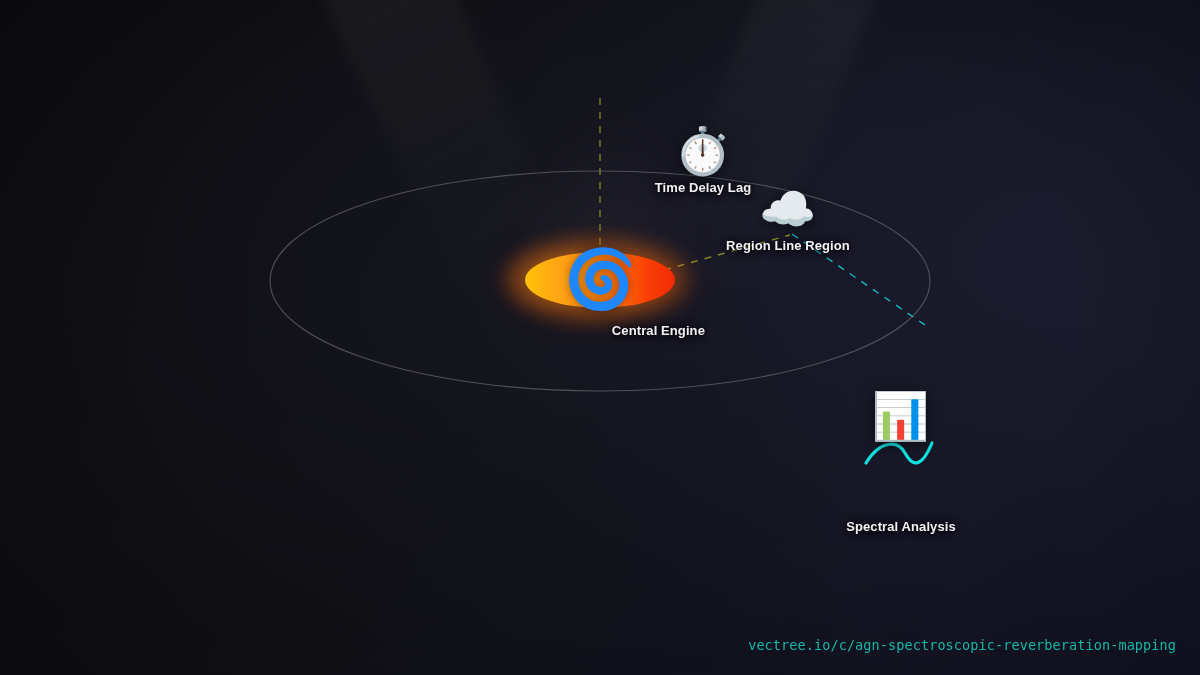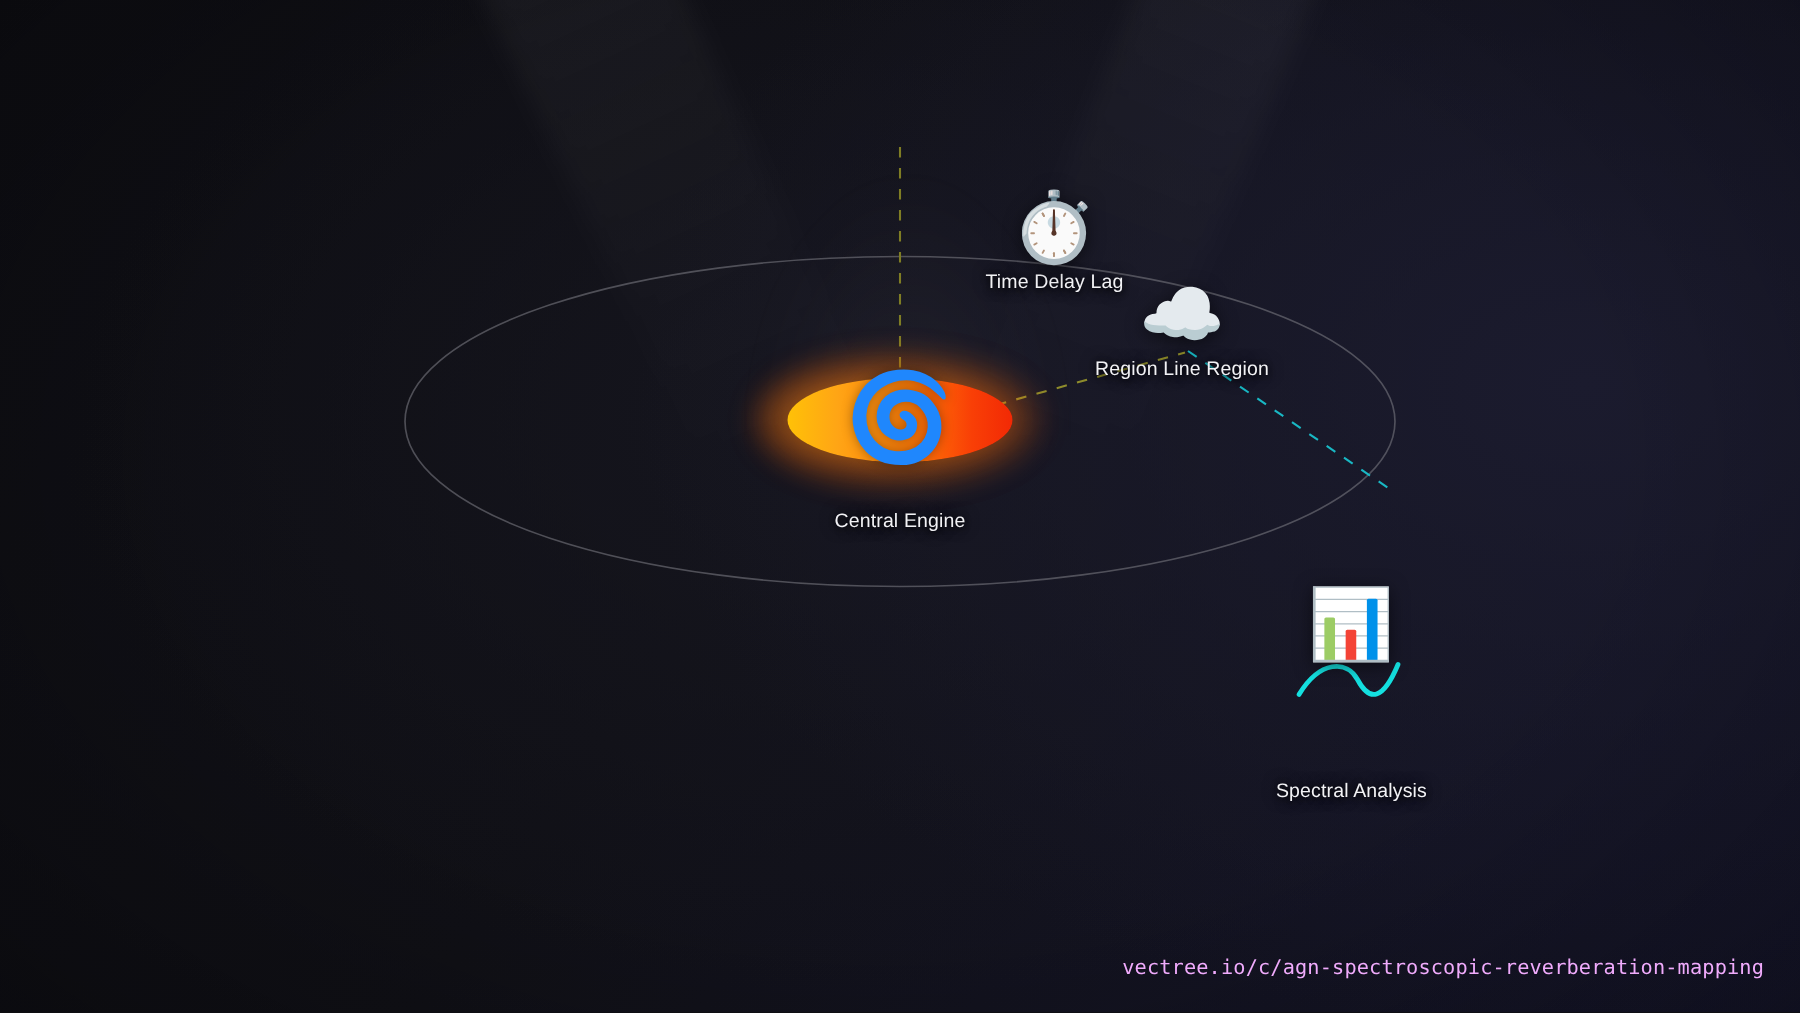--- a/index.html
+++ b/index.html
@@ -105,50 +105,50 @@
     line-height: 1;
     display: block;
     filter: drop-shadow(0 2px 6px rgba(0,0,0,0.55));
   }
   .node .caption,
   .disk-caption {
     display: block;
     margin-top: 6px;
     font-family: "Liberation Sans", sans-serif;
     font-size: 13px;
-    font-weight: normal;
+    font-weight: bold;
     color: #f2f2f5;
     text-shadow: 0 1px 4px rgba(0,0,0,0.9), 0 0 10px rgba(0,0,0,0.7);
     letter-spacing: 0.1px;
   }
   .disk-caption {
     position: absolute;
     left: 495px;
-    top: 333px;
+    top: 317px;
     width: 210px;
-    text-align: center;
+    text-align: right;
   }
 
   #node-time  { left: 633px; top: 128px; width: 140px; }
   #node-blr   { left: 718px; top: 186px; width: 140px; }
   #node-spec  { left: 831px; top: 393px; width: 140px; }
 
   
   .footer {
     position: absolute;
     left: 0; right: 0; bottom: 0;
     padding: 0;
   }
   .url {
     position: absolute;
     right: 24px;
     bottom: 22px;
     font-family: "DejaVu Sans Mono", "Liberation Mono", monospace;
     font-size: 13.5px;
-    color: #f0abfc;
+    color: #14b8a6;
     letter-spacing: 0.1px;
   }
 </style>
 </head>
 <body>
 
 <div id="stage">
 
   <div class="bg-base"></div>
 

